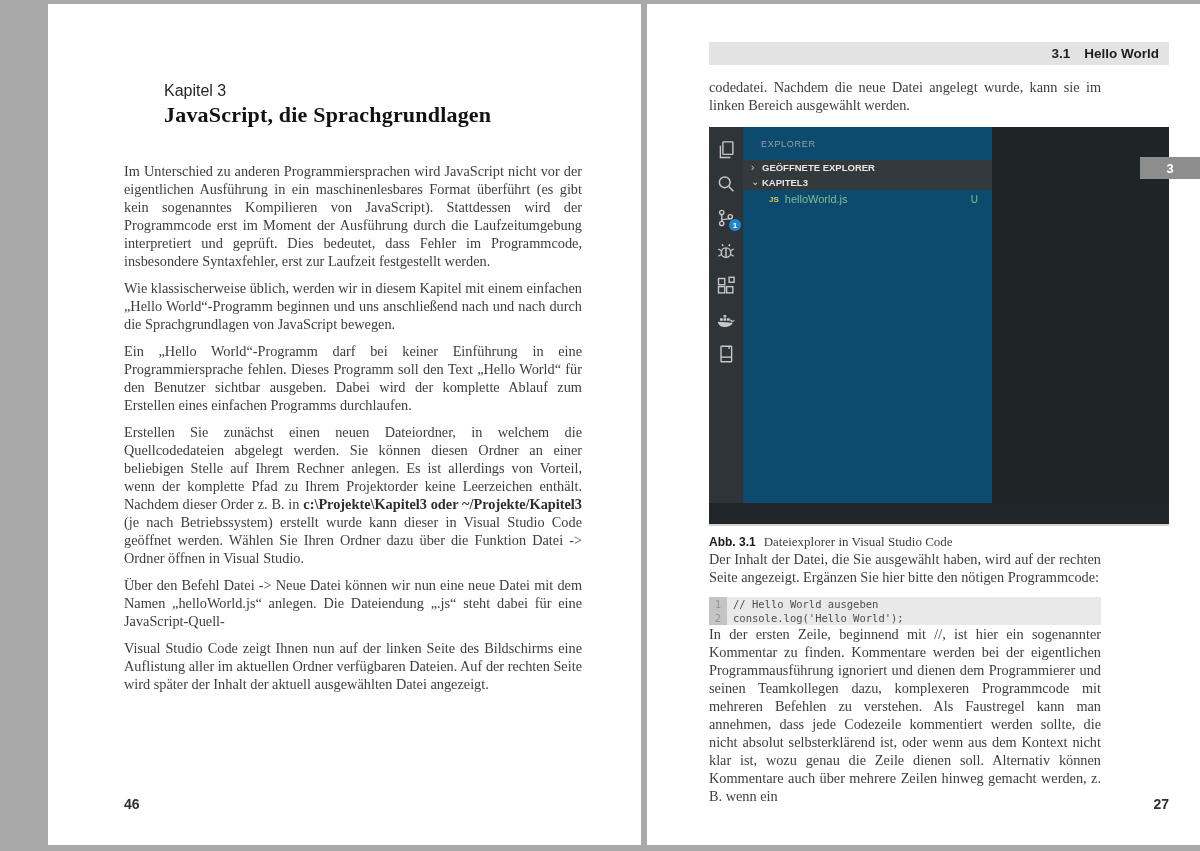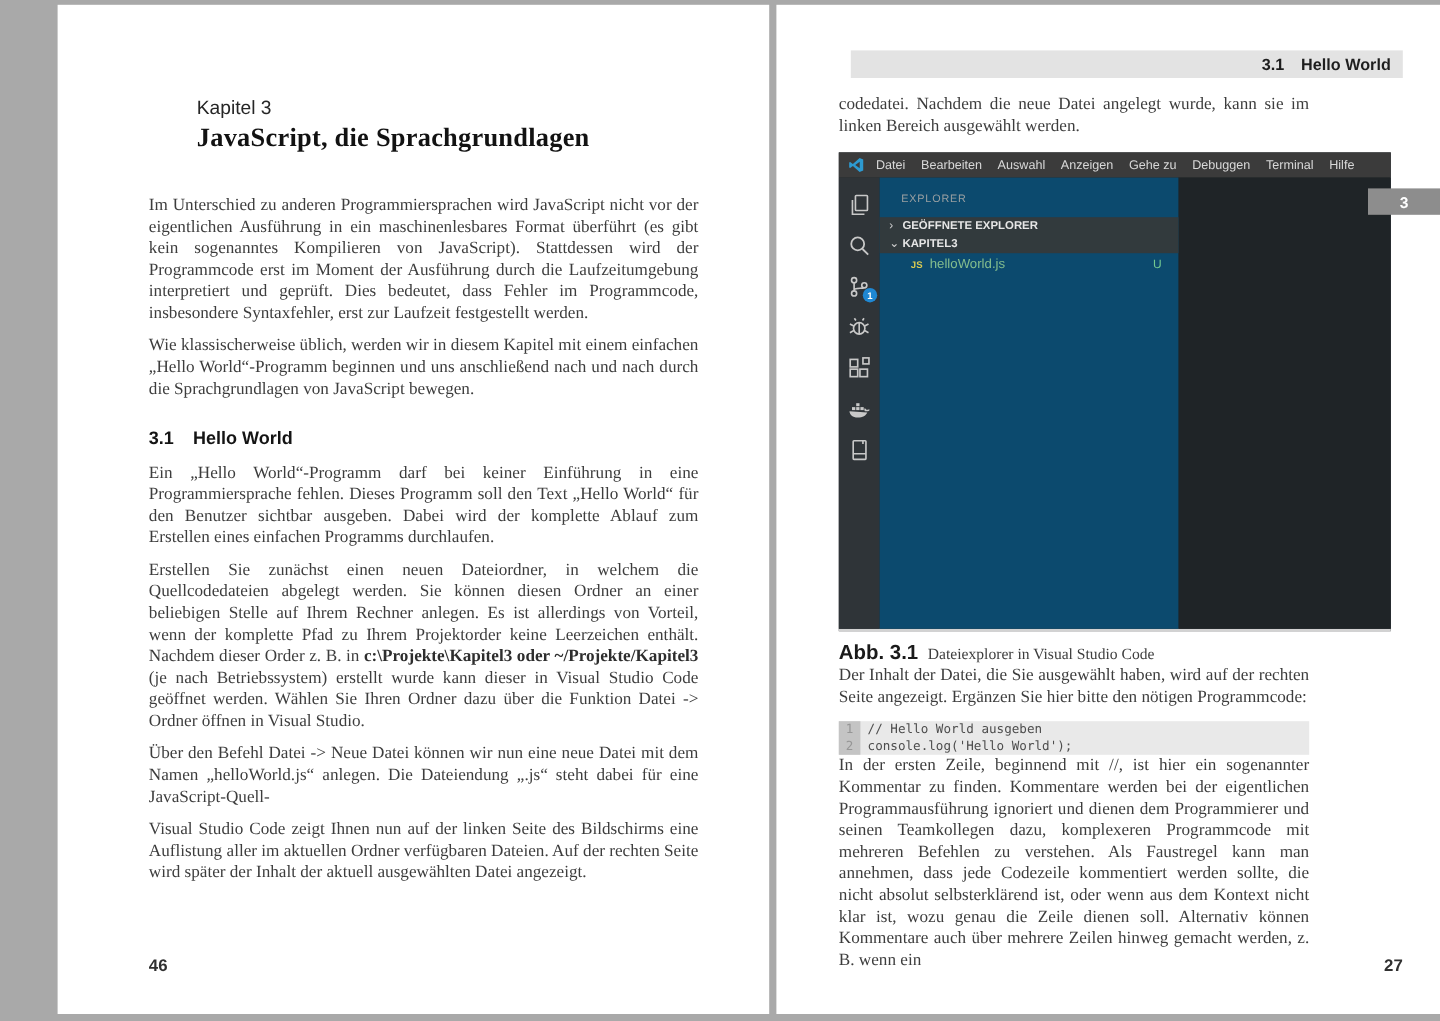--- a/index.html
+++ b/index.html
@@ -56,21 +56,21 @@
     font-family:"Liberation Sans",sans-serif;font-weight:bold;
     font-size:13.5px;color:#1e1e1e;
   }
   .header-num{margin-right:14px;}
   .chapter-tab{
     position:absolute;left:1140px;top:157px;width:60px;height:22px;
     background:#8d8d8d;color:#ffffff;
     font-family:"Liberation Sans",sans-serif;font-weight:bold;font-size:13px;
     display:flex;align-items:center;justify-content:center;
   }
-  .col-right{left:52px;top:74px;width:392px;}
+  .col-right{left:62px;top:74px;width:392px;}
 
   
   .vscode{
     margin:13px 0 0 0;width:460px;height:397px;
     background:#20262a;position:relative;
     font-family:"Liberation Sans",sans-serif;
     border-bottom:2px solid #d2d2d2;box-sizing:content-box;
   }
   .vs-menubar{
     height:21px;background:#3b3b3b;display:flex;align-items:center;
@@ -109,21 +109,21 @@
   .vs-js-badge{color:#d8ca52;font-size:8px;font-weight:bold;margin-right:6px;}
   .vs-file-name{color:#84bd8e;font-size:11px;}
   .vs-git-status{position:absolute;right:14px;color:#73c991;font-size:10px;}
   .vs-editor{flex:1;background:#1f2427;}
 
   .caption{
     margin:8px 0 0 0;font-size:13px;color:#3d3d3d;
   }
   .caption .cap-label{
     font-family:"Liberation Sans",sans-serif;font-weight:bold;
-    font-size:17px;color:#1a1a1a;margin-right:8px;
+    font-size:12px;color:#1a1a1a;margin-right:8px;
   }
   .code-block{
     margin-top:11px;background:#e9e9e9;
     font-family:"DejaVu Sans Mono",monospace;
     font-size:10.5px;line-height:14px;color:#4d4d4d;
   }
   .code-row{display:flex;}
   .code-num{
     width:18px;background:#c4c4c4;color:#969696;
     text-align:center;flex:none;
@@ -134,58 +134,40 @@
 <body>
 
 <div class="page page-left">
   <div class="kicker">Kapitel 3</div>
   <h1 class="chapter-title">JavaScript, die Sprachgrundlagen</h1>
 
   <div class="col col-left">
     <p class="body">Im Unterschied zu anderen Programmiersprachen wird JavaScript nicht vor der eigentlichen Ausführung in ein maschinenlesbares Format überführt (es gibt kein sogenanntes Kompilieren von JavaScript). Stattdessen wird der Programmcode erst im Moment der Ausführung durch die Laufzeitumgebung interpretiert und geprüft. Dies bedeutet, dass Fehler im Programmcode, insbesondere Syntaxfehler, erst zur Laufzeit festgestellt werden.</p>
     <p class="body">Wie klassischerweise üblich, werden wir in diesem Kapitel mit einem einfachen „Hello World“-Programm beginnen und uns anschließend nach und nach durch die Sprachgrundlagen von JavaScript bewegen.</p>
 
-    <h2 class="section-heading">
-      <span class="sec-num">3.1</span><span>Hello World</span>
-    </h2>
 
     <p class="body">Ein „Hello World“-Programm darf bei keiner Einführung in eine Programmiersprache fehlen. Dieses Programm soll den Text „Hello World“ für den Benutzer sichtbar ausgeben. Dabei wird der komplette Ablauf zum Erstellen eines einfachen Programms durchlaufen.</p>
     <p class="body"><span>Erstellen Sie zunächst einen neuen Dateiordner, in welchem die Quellcodedateien abgelegt werden. Sie können diesen Ordner an einer beliebigen Stelle auf Ihrem Rechner anlegen. Es ist allerdings von Vorteil, wenn der komplette Pfad zu Ihrem Projektorder keine Leerzeichen enthält. Nachdem dieser Order z. B. in </span><strong class="path">c:\Projekte\Kapitel3 oder ~/Projekte/Kapitel3</strong><span> (je nach Betriebssystem) erstellt wurde kann dieser in Visual Studio Code geöffnet werden. Wählen Sie Ihren Ordner dazu über die Funktion Datei -&gt; Ordner öffnen in Visual Studio.</span></p>
     <p class="body">Über den Befehl Datei -&gt; Neue Datei können wir nun eine neue Datei mit dem Namen „helloWorld.js“ anlegen. Die Dateiendung „.js“ steht dabei für eine JavaScript-Quell-</p>
     <p class="body">Visual Studio Code zeigt Ihnen nun auf der linken Seite des Bildschirms eine Auflistung aller im aktuellen Ordner verfügbaren Dateien. Auf der rechten Seite wird später der Inhalt der aktuell ausgewählten Datei angezeigt.</p>
   </div>
 
   <div class="pagenum pagenum-left">46</div>
 </div>
 
 <div class="page page-right">
   <div class="header-bar">
     <span class="header-num">3.1</span>
     <span>Hello World</span>
   </div>
 
   <div class="col col-right">
     <p class="body">codedatei. Nachdem die neue Datei angelegt wurde, kann sie im linken Bereich ausgewählt werden.</p>
 
     <div class="vscode">
-      <div class="vs-menubar">
-        <span class="vs-logo">
-          <svg width="13" height="13" viewBox="0 0 16 16">
-              <path d="M11.5 0.8 L4.6 7 L1.8 4.9 L0.8 5.4 L0.8 10.6 L1.8 11.1 L4.6 9 L11.5 15.2 L15.2 13.6 L15.2 2.4 Z M11.6 4.6 L11.6 11.4 L7 8 Z" fill="#2d9ad1"></path>
-            </svg>
-        </span>
-        <span class="vs-menu-item">Datei</span>
-        <span class="vs-menu-item">Bearbeiten</span>
-        <span class="vs-menu-item">Auswahl</span>
-        <span class="vs-menu-item">Anzeigen</span>
-        <span class="vs-menu-item">Gehe zu</span>
-        <span class="vs-menu-item">Debuggen</span>
-        <span class="vs-menu-item">Terminal</span>
-        <span class="vs-menu-item">Hilfe</span>
-      </div>
       <div class="vs-body">
         <div class="vs-activity">
           <div class="vs-icon">
             <svg width="20" height="20" viewBox="0 0 16 16" fill="none" stroke="#c8c8c8" stroke-width="1.1">
                 <rect x="5.5" y="1.5" width="8" height="10" rx="0.5"></rect>
                 <path d="M3.5 4.5 v9.5 h8"></path>
               </svg>
           </div>
           <div class="vs-icon">
             <svg width="20" height="20" viewBox="0 0 16 16" fill="none" stroke="#c8c8c8" stroke-width="1.2">

